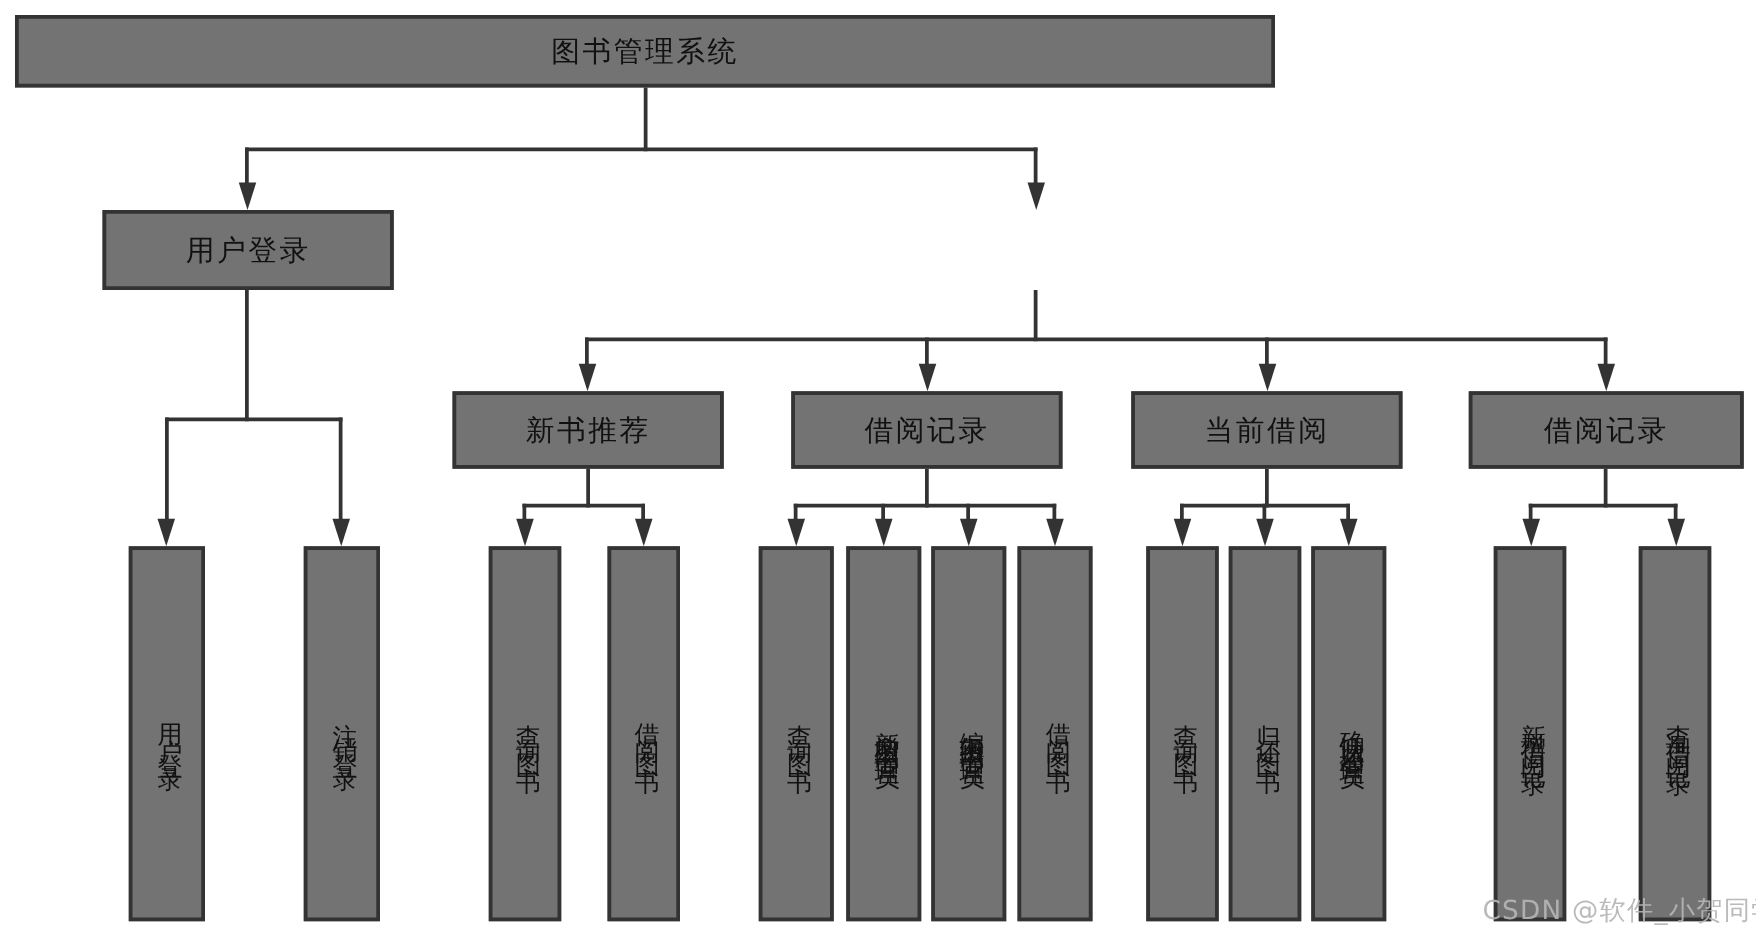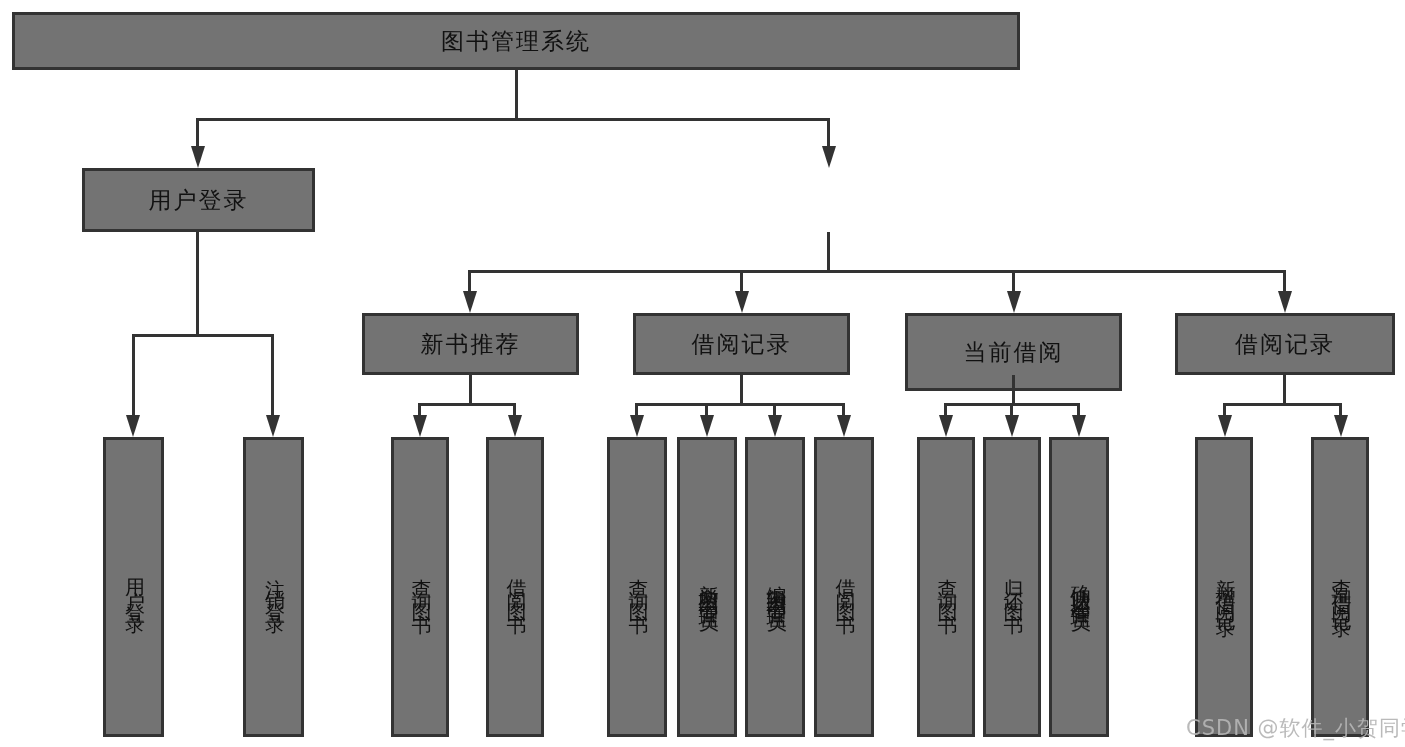--- a/index.html
+++ b/index.html
@@ -60,21 +60,21 @@
   <div class="box hbox" style="left:82px;top:168px;width:233px;height:64px;">
     <span>用户登录</span>
   </div>
 
   <div class="box hbox" style="left:362px;top:313px;width:217px;height:62px;">
     <span>新书推荐</span>
   </div>
   <div class="box hbox" style="left:633px;top:313px;width:217px;height:62px;">
     <span>借阅记录</span>
   </div>
-  <div class="box hbox" style="left:905px;top:313px;width:217px;height:78px;">
+  <div class="box hbox" style="left:905px;top:313px;width:217px;height:62px;">
     <span>当前借阅</span>
   </div>
   <div class="box hbox" style="left:1175px;top:313px;width:220px;height:62px;">
     <span>借阅记录</span>
   </div>
 
   <div class="box vbox" style="left:103px;top:437px;width:61px;height:300px;">
     <span class="vt">用户登录</span>
   </div>
   <div class="box vbox" style="left:243px;top:437px;width:61px;height:300px;">

